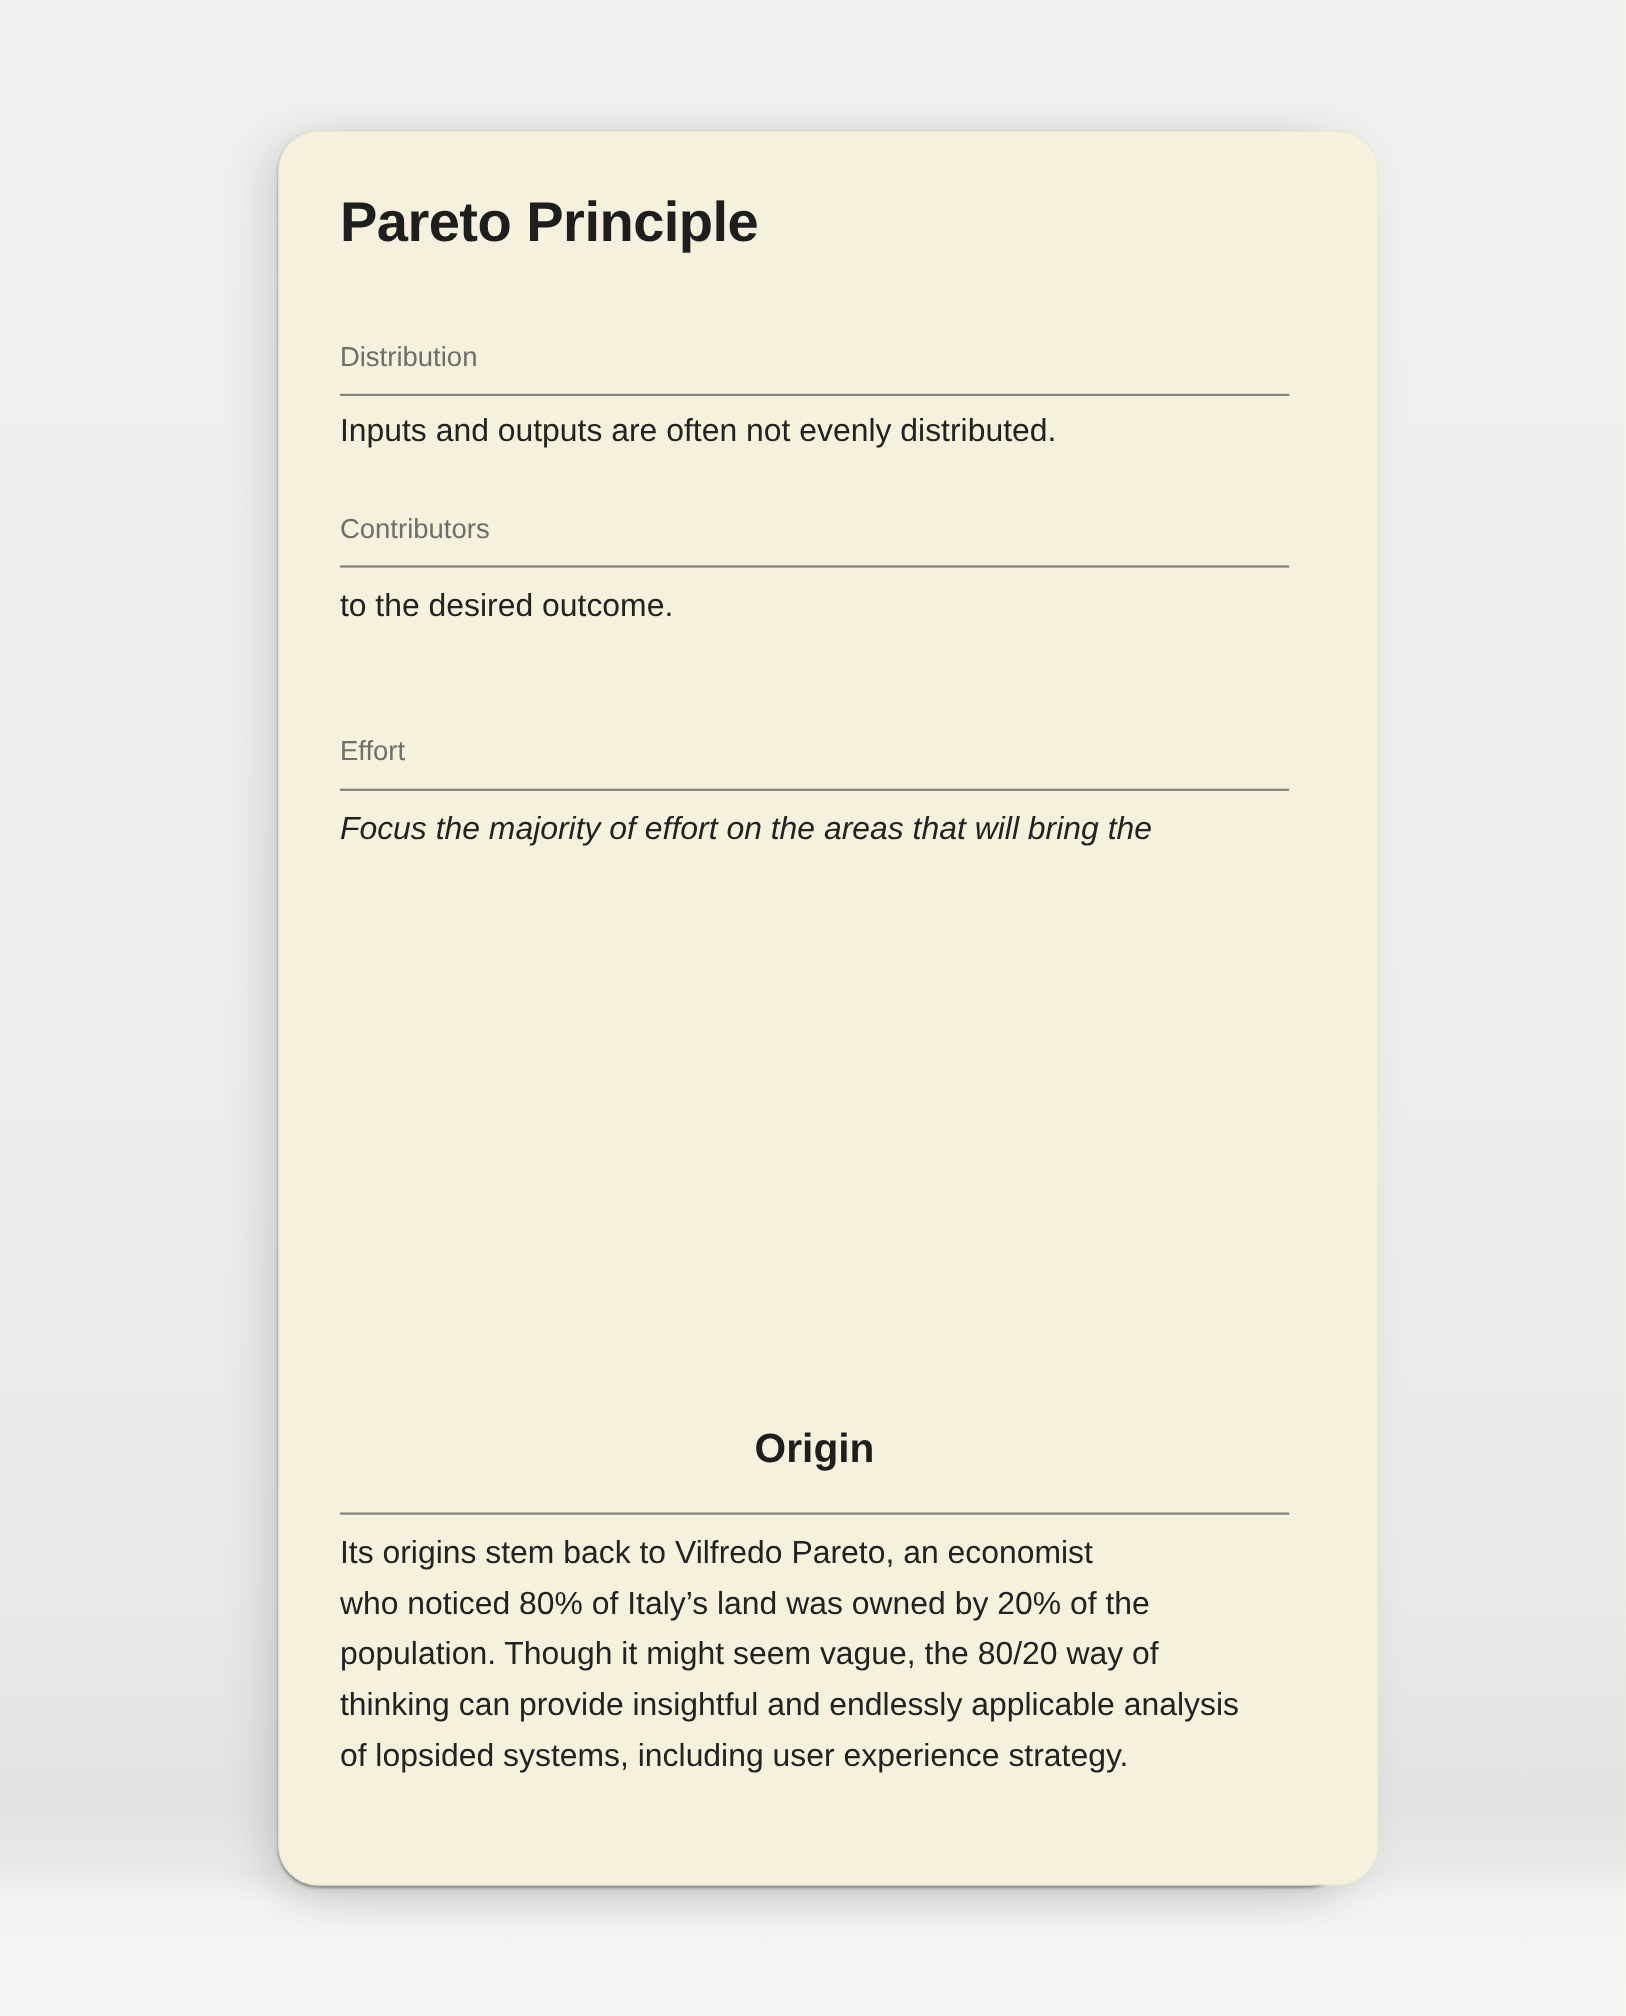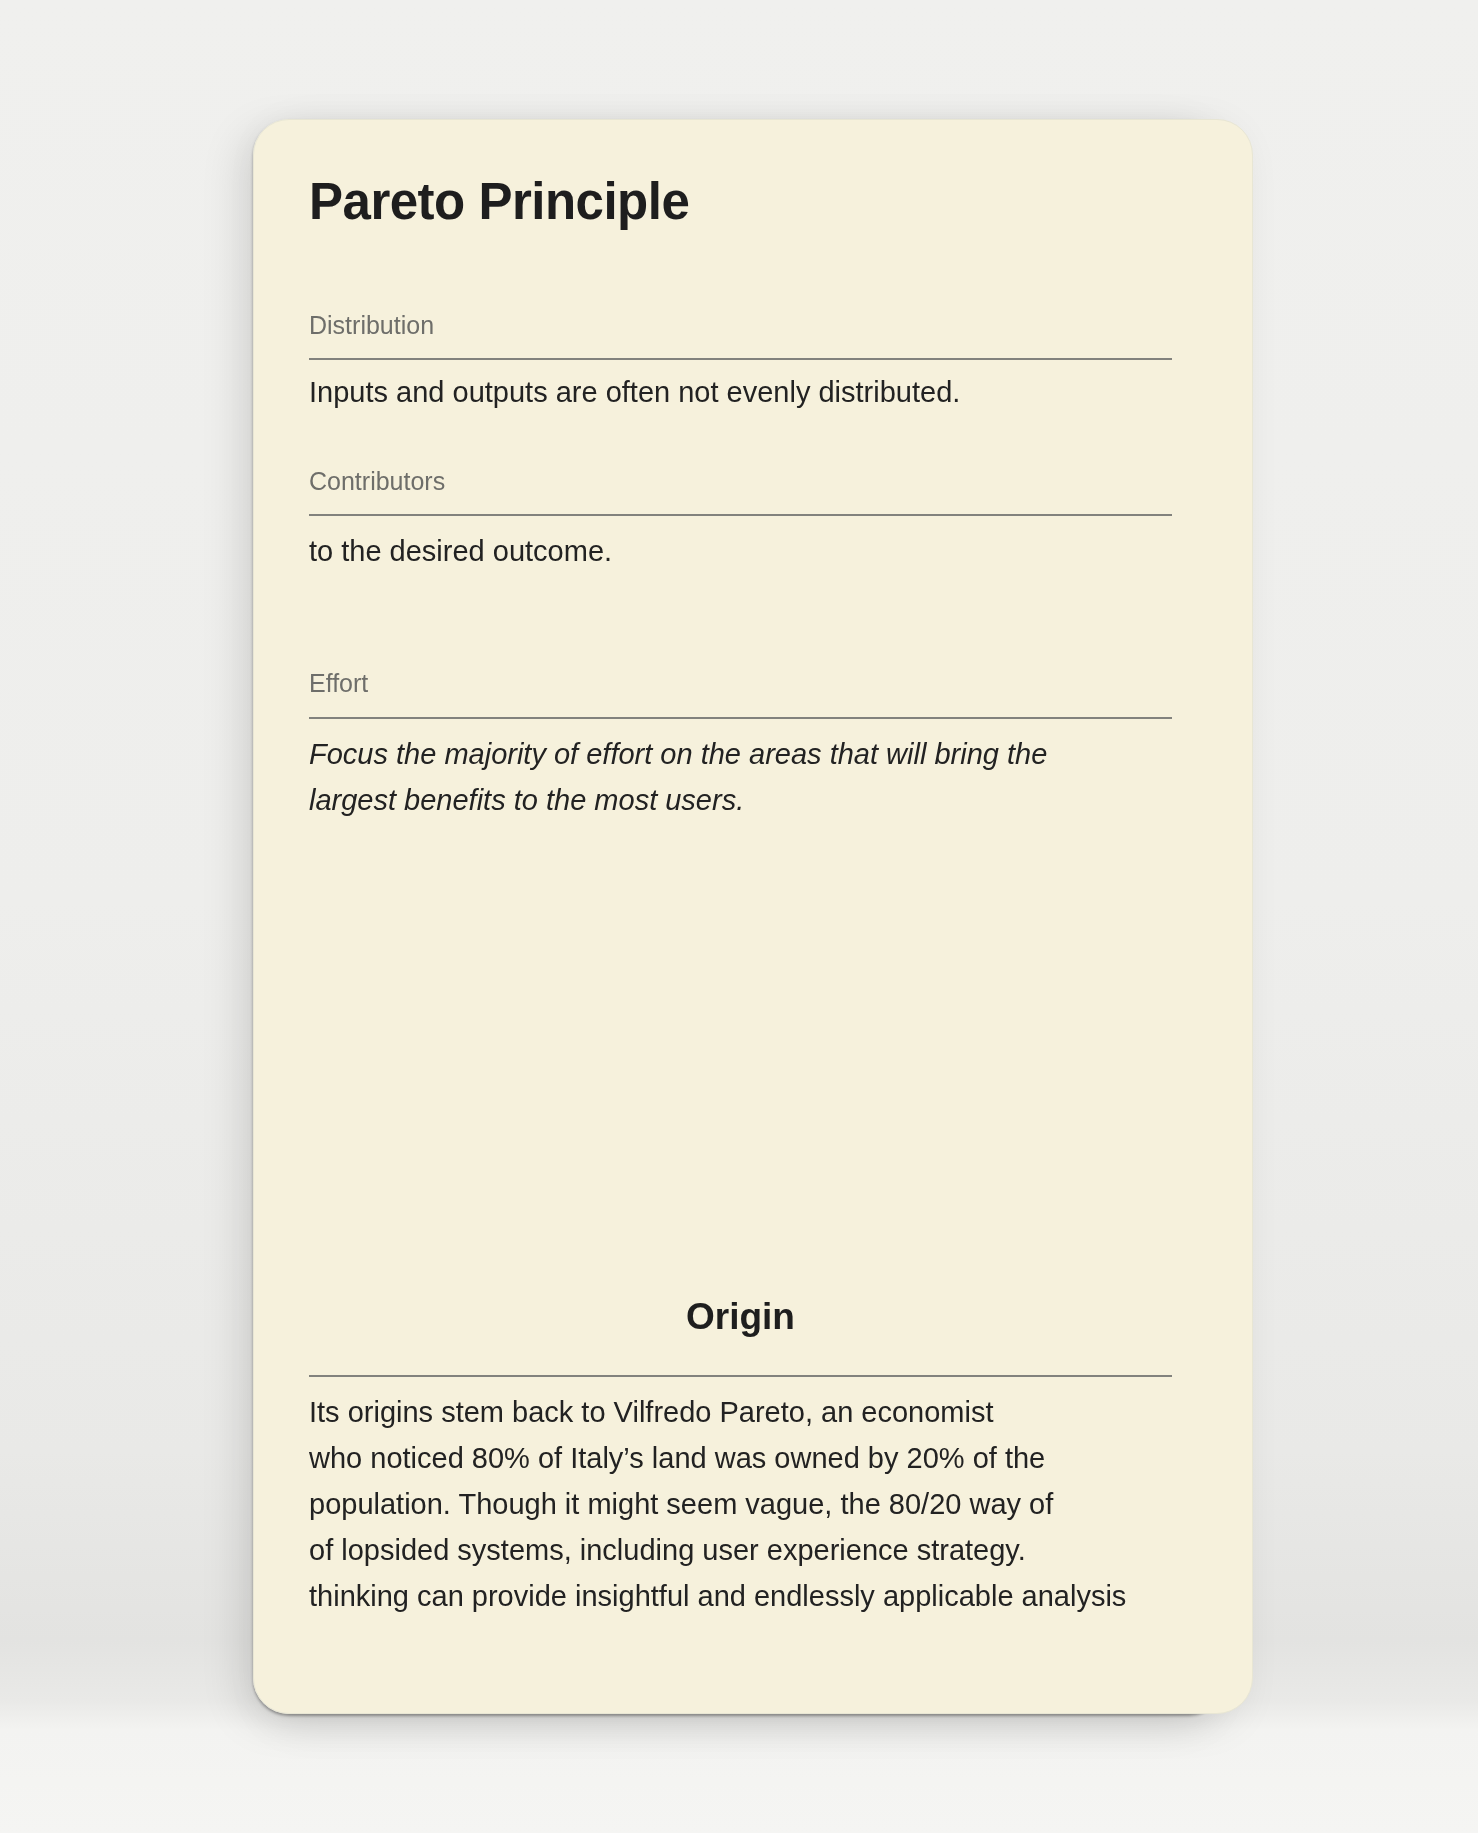--- a/index.html
+++ b/index.html
@@ -106,29 +106,28 @@
     <div class="abs body-text" style="top:408px;">
       <span class="line">to the desired outcome.</span>
     </div>
   </div>
 
   <div>
     <div class="abs label" style="top:548px;">Effort</div>
     <div class="abs rule" style="top:597px;"></div>
     <div class="abs body-text" style="top:611px;font-style:italic;">
       <span class="line">Focus the majority of effort on the areas that will bring the</span>
-      <span class="line">largest benefits to the most users.</span>
     </div>
   </div>
 
   <div>
     <h2 class="abs origin-heading" style="top:1175px;">Origin</h2>
     <div class="abs rule" style="top:1255px;"></div>
     <div class="abs body-text" style="top:1269px;">
       <span class="line">Its origins stem back to Vilfredo Pareto, an economist</span>
       <span class="line">who noticed 80% of Italy’s land was owned by 20% of the</span>
       <span class="line">population. Though it might seem vague, the 80/20 way of</span>
+      <span class="line">thinking can provide insightful and endlessly applicable analysis</span>
       <span class="line">of lopsided systems, including user experience strategy.</span>
-      <span class="line">thinking can provide insightful and endlessly applicable analysis</span>
     </div>
   </div>
 
 </div>
 
 </body></html>

